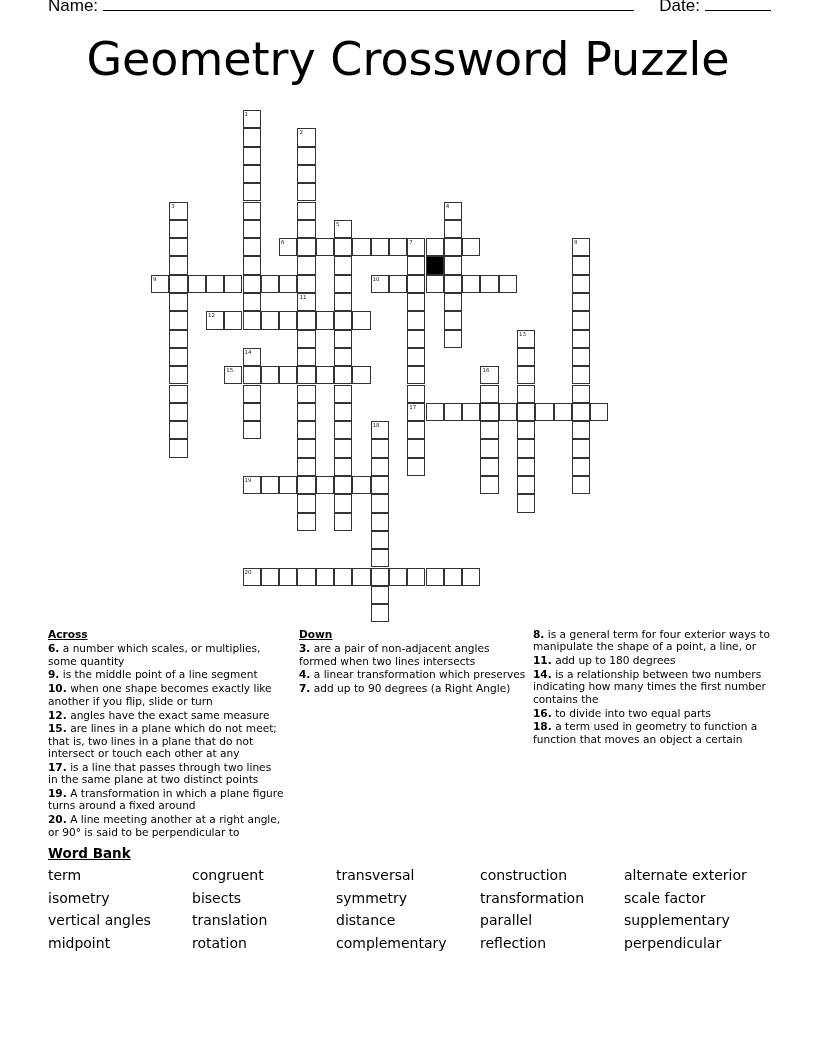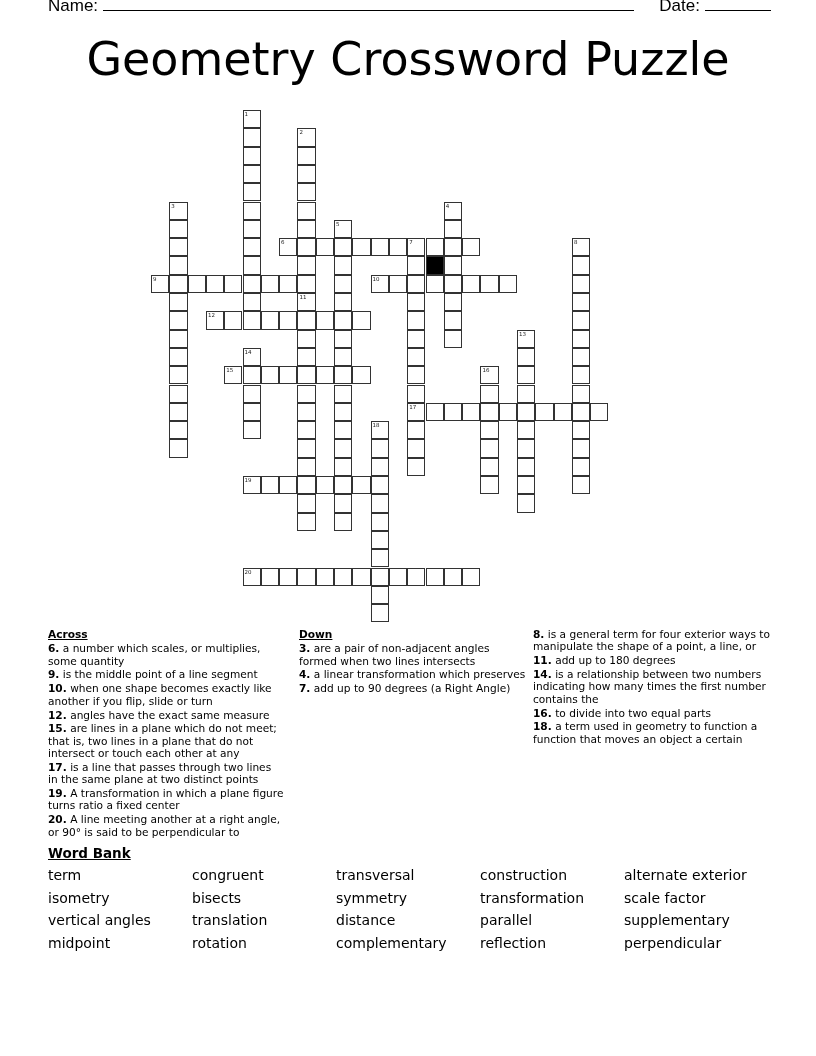--- a/index.html
+++ b/index.html
@@ -264,21 +264,21 @@
 
 <div class="clues" style="left:48px;width:236px;">
   <h4>Across</h4>
   <div id="across-list">
       <div class="clue"><b>6.</b><span> a number which scales, or multiplies, some quantity</span></div>
       <div class="clue"><b>9.</b><span> is the middle point of a line segment</span></div>
       <div class="clue"><b>10.</b><span> when one shape becomes exactly like another if you flip, slide or turn</span></div>
       <div class="clue"><b>12.</b><span> angles have the exact same measure</span></div>
       <div class="clue"><b>15.</b><span> are lines in a plane which do not meet; that is, two lines in a plane that do not intersect or touch each other at any</span></div>
       <div class="clue"><b>17.</b><span> is a line that passes through two lines in the same plane at two distinct points</span></div>
-      <div class="clue"><b>19.</b><span> A transformation in which a plane figure turns ratio a fixed center</span></div>
+      <div class="clue"><b>19.</b><span> A transformation in which a plane figure turns around a fixed around</span></div>
       <div class="clue"><b>20.</b><span> A line meeting another at a right angle, or 90° is said to be perpendicular to</span></div>
     </div>
 </div>
 <div class="clues" style="left:299px;width:230px;">
   <h4>Down</h4>
   <div id="down-list">
       <div class="clue"><b>3.</b><span> are a pair of non-adjacent angles formed when two lines intersects</span></div>
       <div class="clue"><b>4.</b><span> a linear transformation which preserves</span></div>
       <div class="clue"><b>7.</b><span> add up to 90 degrees (a Right Angle)</span></div>
     </div>

